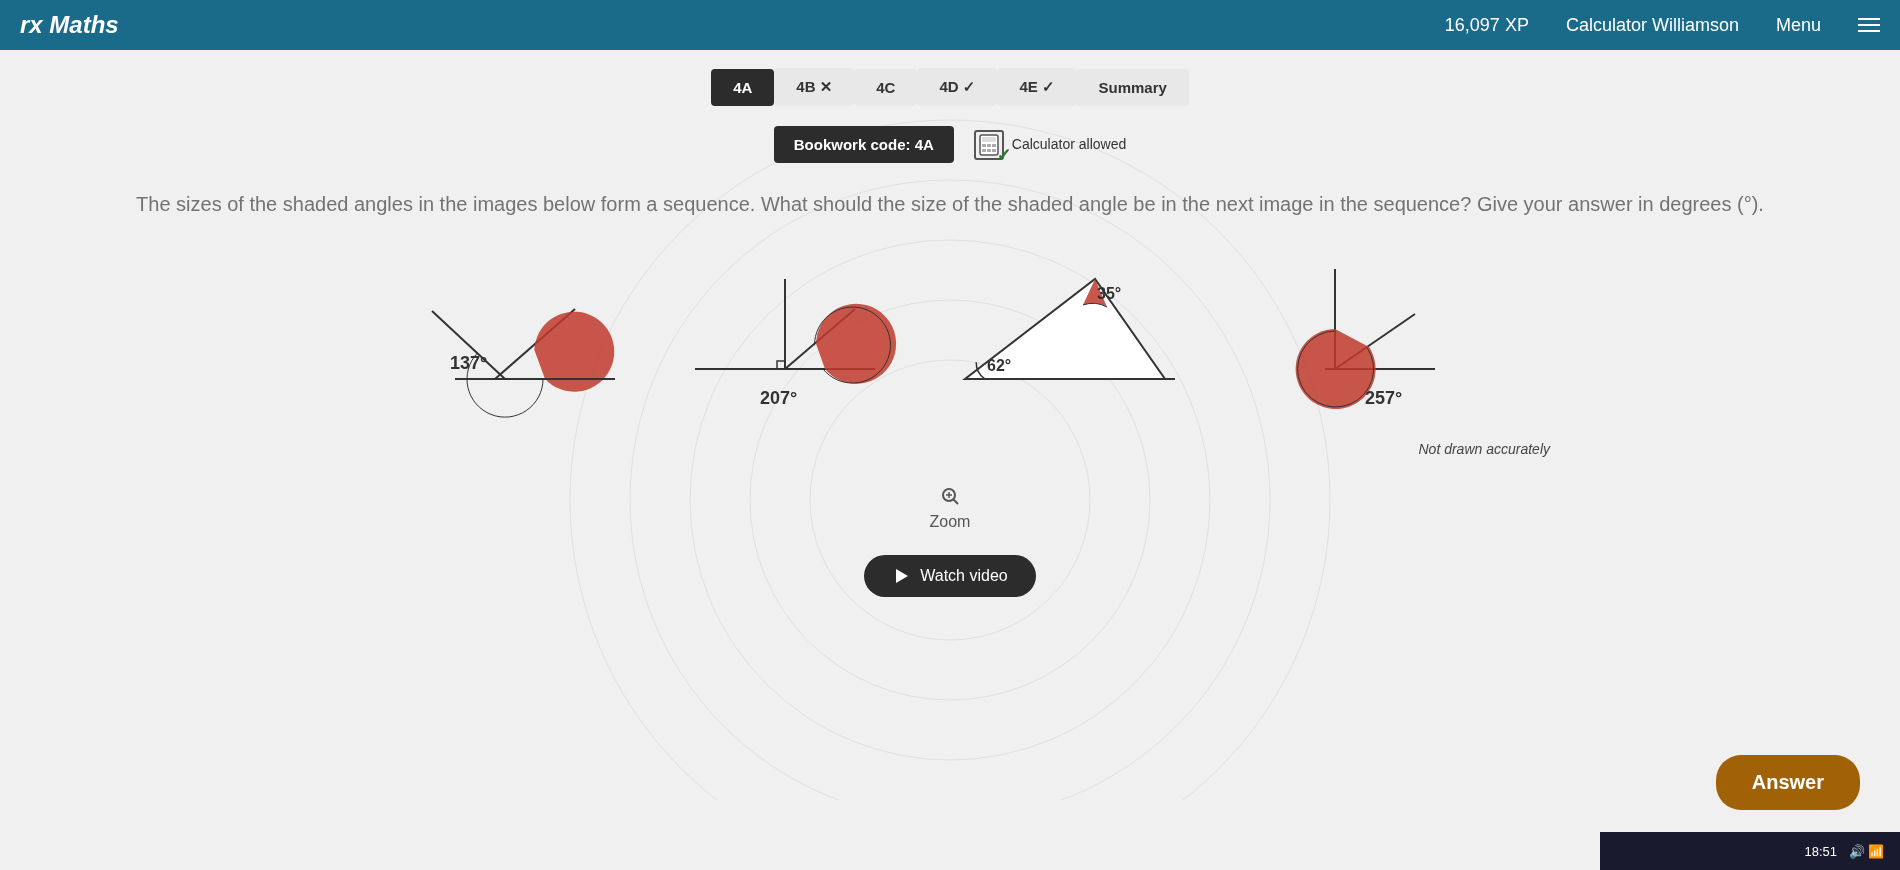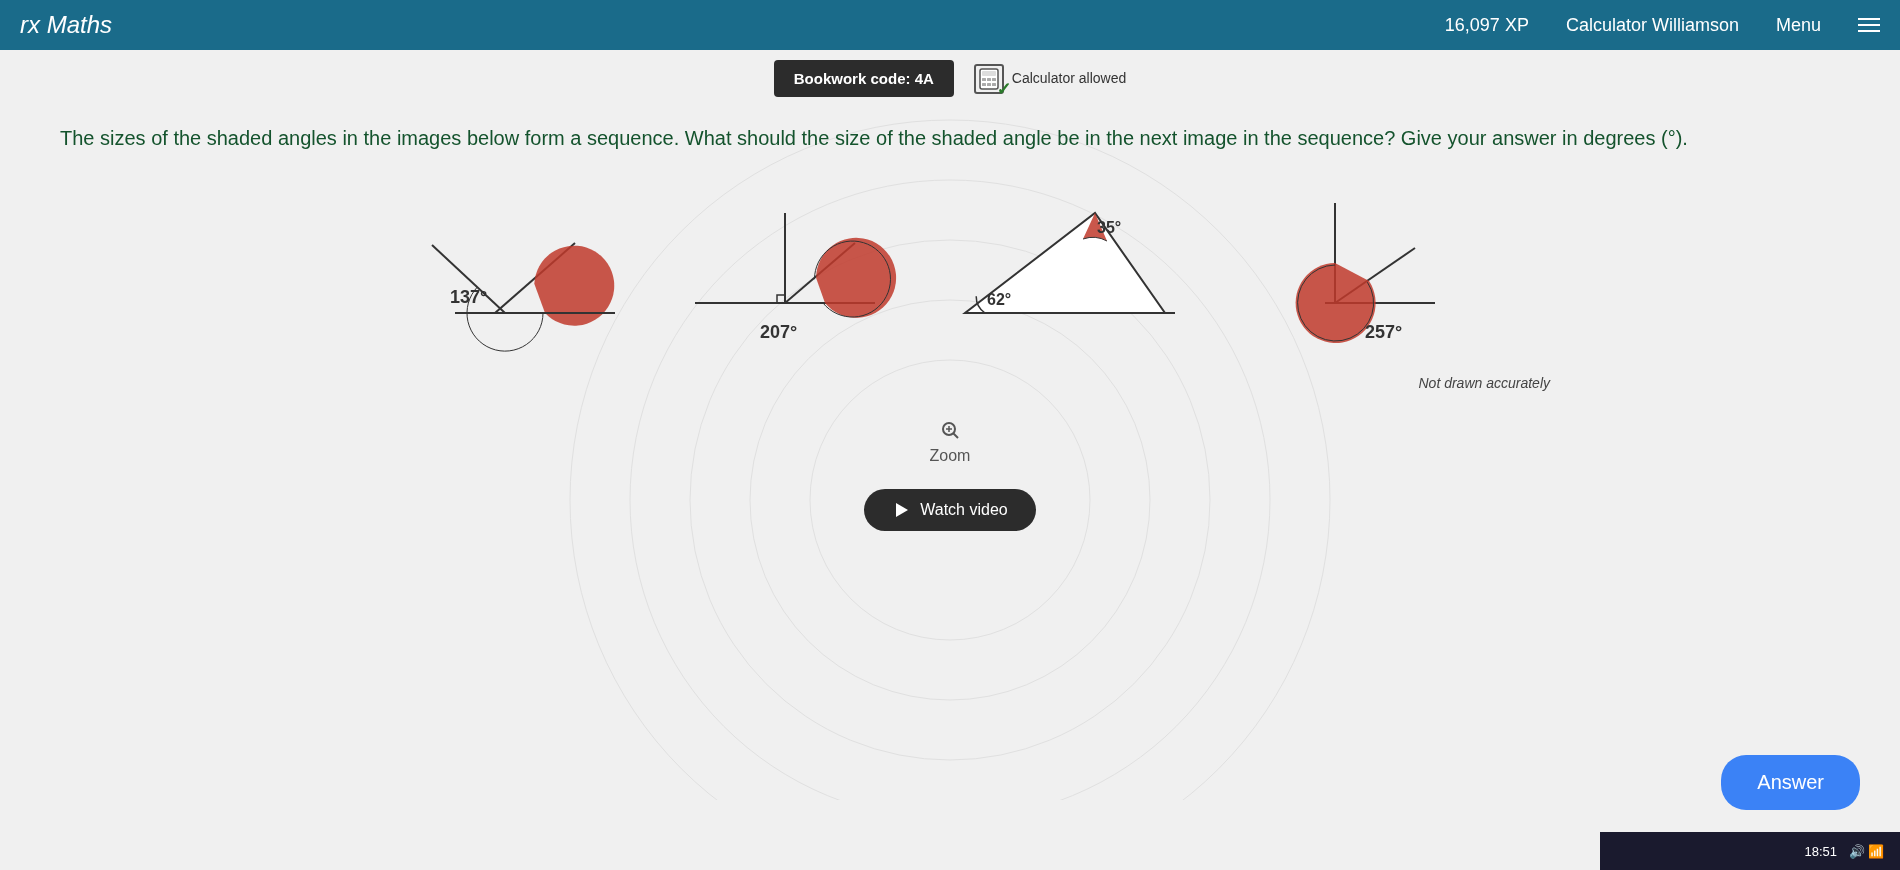--- a/index.html
+++ b/index.html
@@ -19,21 +19,21 @@
       display: flex;
       align-items: center;
       justify-content: space-between;
       padding: 0 20px;
       position: relative;
       z-index: 10;
     }
     #header-logo {
       color: white;
       font-size: 24px;
-      font-weight: normal;
+      font-weight: bold;
       font-style: italic;
     }
     #header-right {
       display: flex;
       align-items: center;
       gap: 37px;
       color: white;
       font-size: 18px;
     }
     #menu-icon {
@@ -124,24 +124,24 @@
     #calc-check {
       color: #2a7a2a;
       font-size: 18px;
       position: absolute;
       bottom: -6px;
       right: -8px;
     }
 
     
     #question-area {
-      text-align: left;
+      text-align: center;
       padding: 10px 60px 20px 60px;
       font-size: 20px;
-      color: #14532d;
+      color: #737373;
       line-height: 1.5;
     }
 
     
     #diagrams {
       display: flex;
       align-items: flex-end;
       justify-content: center;
       gap: 60px;
       padding: 10px 0 10px 0;
@@ -270,20 +270,28 @@
     <div id="menu-icon">
       <span></span>
         <span></span>
         <span></span>
     </div>
   </div>
 </div>
 
 <div id="main-content">
 
+  <div id="tab-bar">
+    <button class="tab tab-active">4A</button>
+    <button class="tab tab-normal">4B ✕</button>
+    <button class="tab tab-normal">4C</button>
+    <button class="tab tab-check">4D ✓</button>
+    <button class="tab tab-check">4E ✓</button>
+    <button class="tab tab-summary">Summary</button>
+  </div>
 
   <div id="info-row">
     <div id="bookwork-code">Bookwork code: 4A</div>
     <div id="calculator-allowed">
       <div id="calc-icon">
         <svg width="20" height="22" viewBox="0 0 20 22">
           <rect x="1" y="1" width="18" height="20" rx="2" fill="white" stroke="#555" stroke-width="1.5"></rect>
           <rect x="3" y="3" width="14" height="5" rx="1" fill="#ddd"></rect>
           <rect x="3" y="10" width="4" height="3" rx="0.5" fill="#aaa"></rect>
           <rect x="8" y="10" width="4" height="3" rx="0.5" fill="#aaa"></rect>
@@ -414,18 +422,18 @@
   <div style="display:flex; justify-content:center; margin-top:14px;">
     <button id="watch-video-btn" style="display:flex;align-items:center;gap:10px;background:#2c2c2c;color:white;border:none;border-radius:25px;padding:12px 28px;font-size:16px;cursor:pointer;">
       <svg width="18" height="18" viewBox="0 0 18 18">
         <polygon points="4,2 4,16 16,9" fill="white"></polygon>
       </svg>
       <span>Watch video</span>
     </button>
   </div>
 </div>
 
-<button id="answer-btn" style="position:fixed;bottom:60px;right:40px;background:#3b82f6;color:white;border:none;border-radius:25px;padding:16px 36px;font-size:20px;font-weight:normal;cursor:pointer;">Answer</button>
+<button id="answer-btn" style="position:fixed;bottom:60px;right:40px;background:#a16207;color:white;border:none;border-radius:25px;padding:16px 36px;font-size:20px;font-weight:bold;cursor:pointer;">Answer</button>
 
 <div id="taskbar" style="position:fixed;bottom:0;right:0;width:300px;height:38px;background:#1a1a2e;display:flex;align-items:center;justify-content:flex-end;padding:0 15px;gap:12px;color:white;font-size:13px;">
   <span>18:51</span>
   <span>🔊 📶</span>
 </div>
 
 </body></html>

